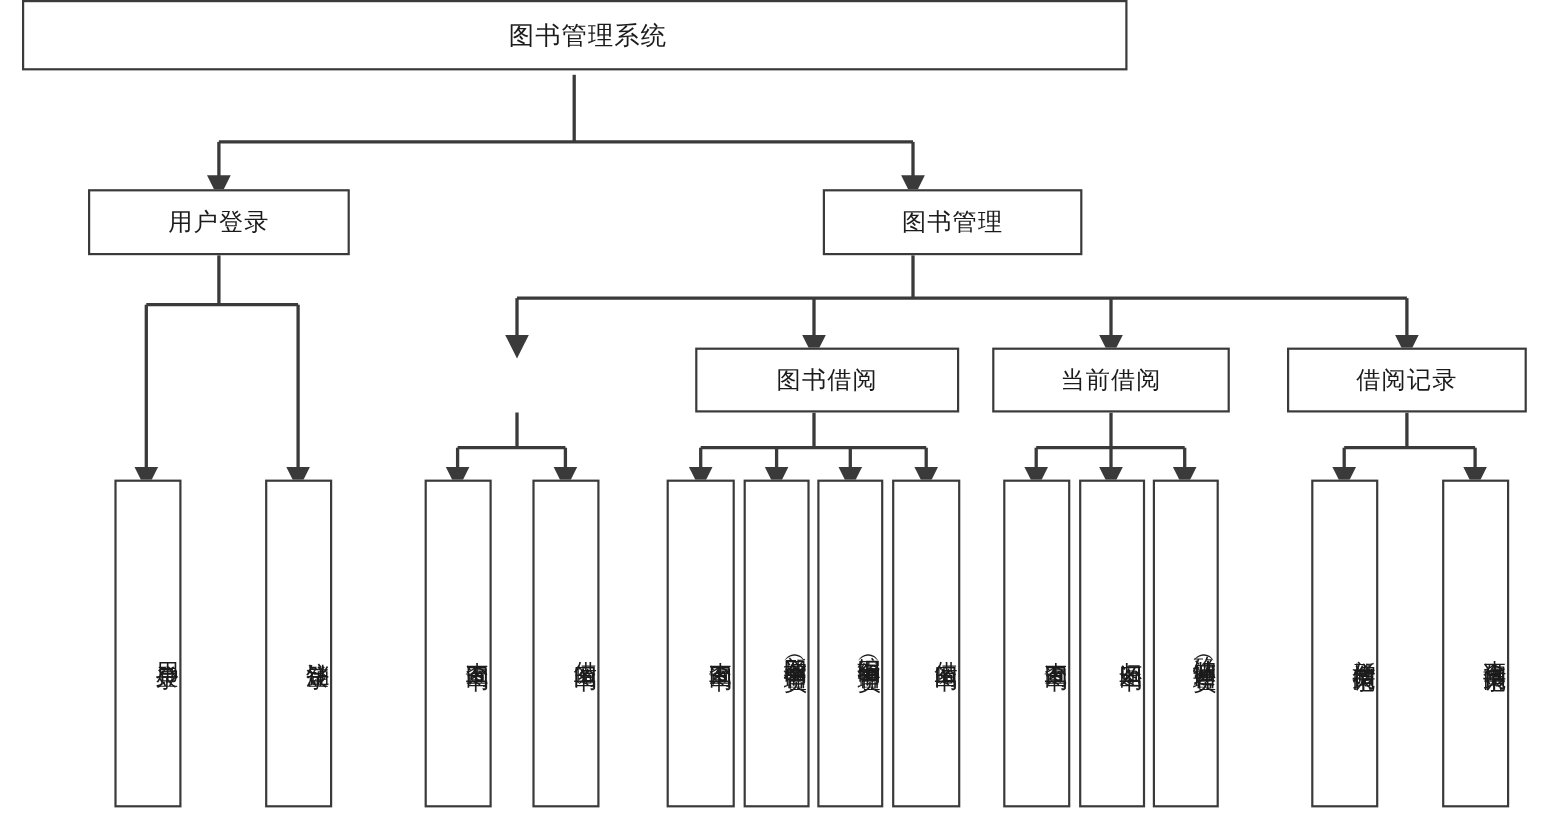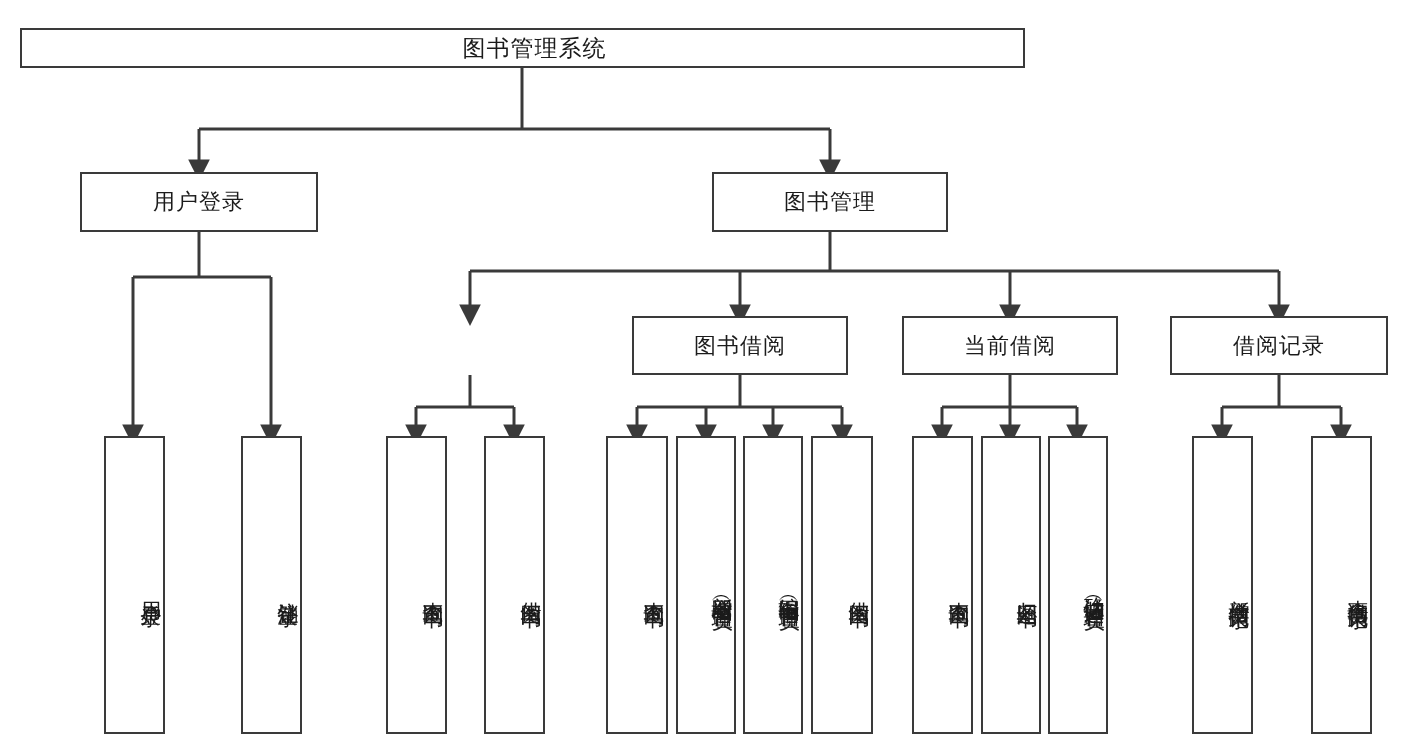--- a/index.html
+++ b/index.html
@@ -66,26 +66,26 @@
       <path d="M1010,407 L1010,428" marker-end="url(#ah)"></path>
       <path d="M1077,407 L1077,428" marker-end="url(#ah)"></path>
 
       <path d="M1279,375 L1279,407"></path>
       <path d="M1222,407 L1341,407"></path>
       <path d="M1222,407 L1222,428" marker-end="url(#ah)"></path>
       <path d="M1341,407 L1341,428" marker-end="url(#ah)"></path>
     </g>
   </svg>
 
-  <div class="node h root" style="left:20px;top:28px;width:1005px;height:40px;padding-left:24px;">图书管理系统</div>
+  <div class="node h root" style="left:20px;top:0;width:1005px;height:64px;padding-left:24px;">图书管理系统</div>
 
   <div class="node h" style="left:80px;top:172px;width:238px;height:60px;">用户登录</div>
-  <div class="node h" style="left:712px;top:172px;width:236px;height:60px;">图书管理</div>
+  <div class="node h" style="left:748px;top:172px;width:236px;height:60px;">图书管理</div>
 
-  <div class="node h" style="left:632px;top:316px;width:216px;height:59px;">图书借阅</div>
+  <div class="node h" style="left:632px;top:316px;width:240px;height:59px;">图书借阅</div>
   <div class="node h" style="left:902px;top:316px;width:216px;height:59px;">当前借阅</div>
   <div class="node h" style="left:1170px;top:316px;width:218px;height:59px;">借阅记录</div>
 
   <div class="node v" style="left:104px;top:436px;width:61px;height:298px;">用户登录</div>
   <div class="node v" style="left:241px;top:436px;width:61px;height:298px;">注销登录</div>
 
   <div class="node v" style="left:386px;top:436px;width:61px;height:298px;">查询图书</div>
   <div class="node v" style="left:484px;top:436px;width:61px;height:298px;">借阅图书</div>
 
   <div class="node v" style="left:606px;top:436px;width:62px;height:298px;">查询图书</div>

